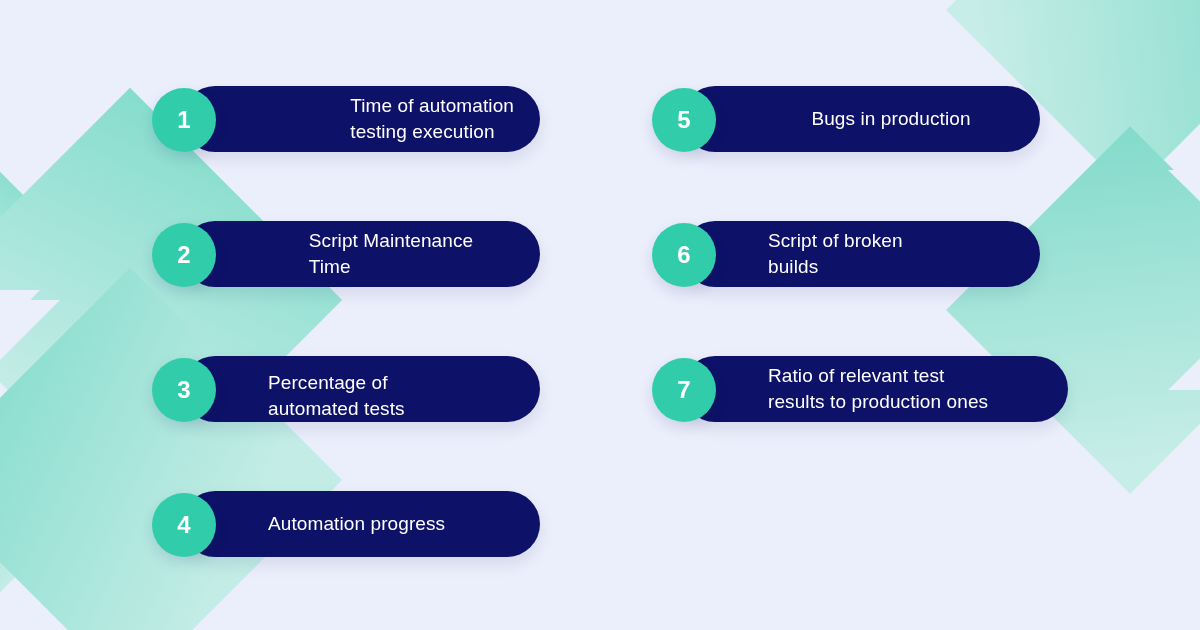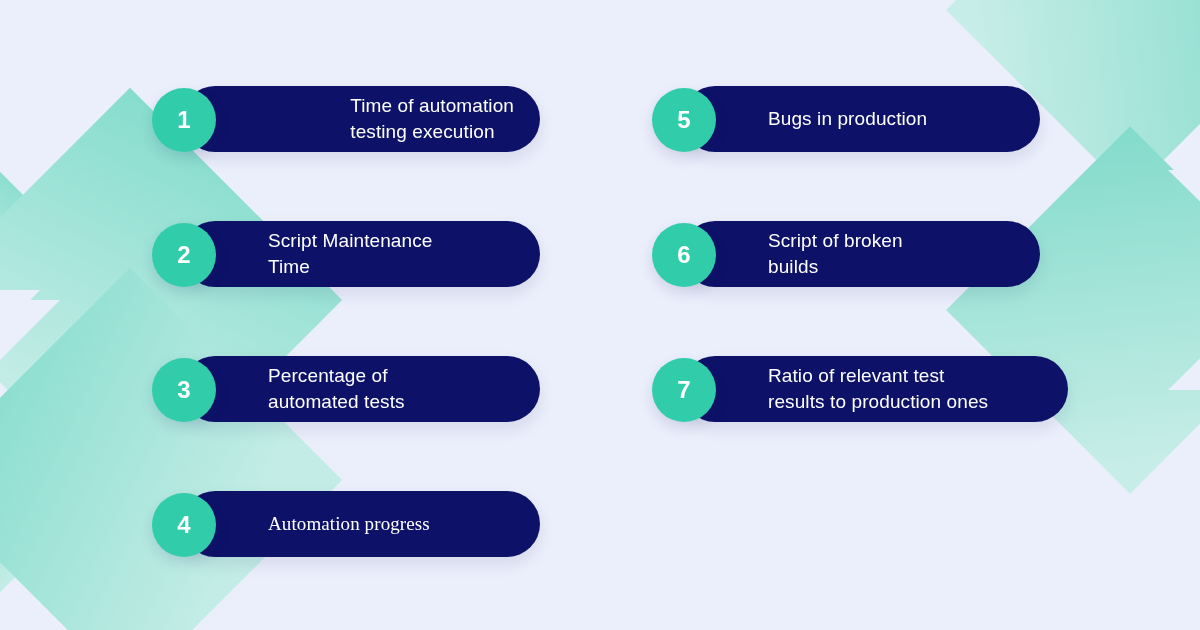--- a/index.html
+++ b/index.html
@@ -167,48 +167,48 @@
 
     <div class="pill-item row-1">
       <div class="pill-body" style="width:358px;justify-content:flex-end;">
         <span class="pill-label">Time of automation
 testing execution</span>
       </div>
       <div class="num-badge">1</div>
     </div>
 
     <div class="pill-item row-2">
-      <div class="pill-body" style="width:358px;">
+      <div class="pill-body" style="width:358px;justify-content:center;">
         <span class="pill-label">Script Maintenance
 Time</span>
       </div>
       <div class="num-badge">2</div>
     </div>
 
     <div class="pill-item row-3">
-      <div class="pill-body" style="width:358px;">
+      <div class="pill-body" style="width:358px;align-items:flex-end;">
         <span class="pill-label">Percentage of
 automated tests</span>
       </div>
       <div class="num-badge">3</div>
     </div>
 
     <div class="pill-item row-4">
-      <div class="pill-body" style="width:358px;font-family:Liberation Serif, serif;">
+      <div class="pill-body" style="width:358px;">
         <span class="pill-label">Automation progress</span>
       </div>
       <div class="num-badge">4</div>
     </div>
 
   </div>
 
   <div class="column" id="column-right">
 
     <div class="pill-item row-1">
-      <div class="pill-body" style="width:358px;">
+      <div class="pill-body" style="width:358px;justify-content:center;">
         <span class="pill-label">Bugs in production</span>
       </div>
       <div class="num-badge">5</div>
     </div>
 
     <div class="pill-item row-2">
       <div class="pill-body" style="width:358px;">
         <span class="pill-label">Script of broken
 builds</span>
       </div>

